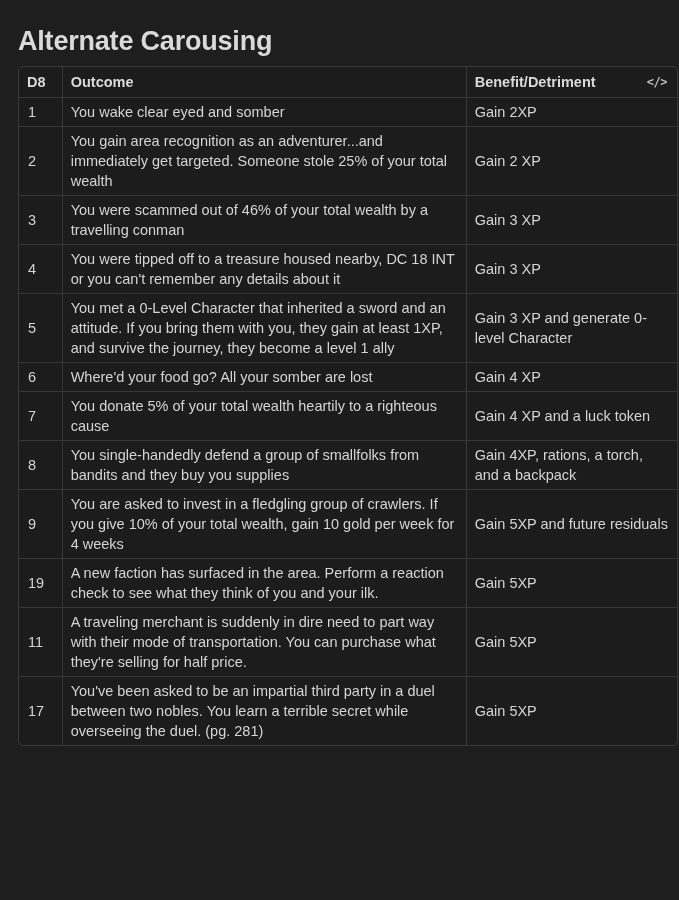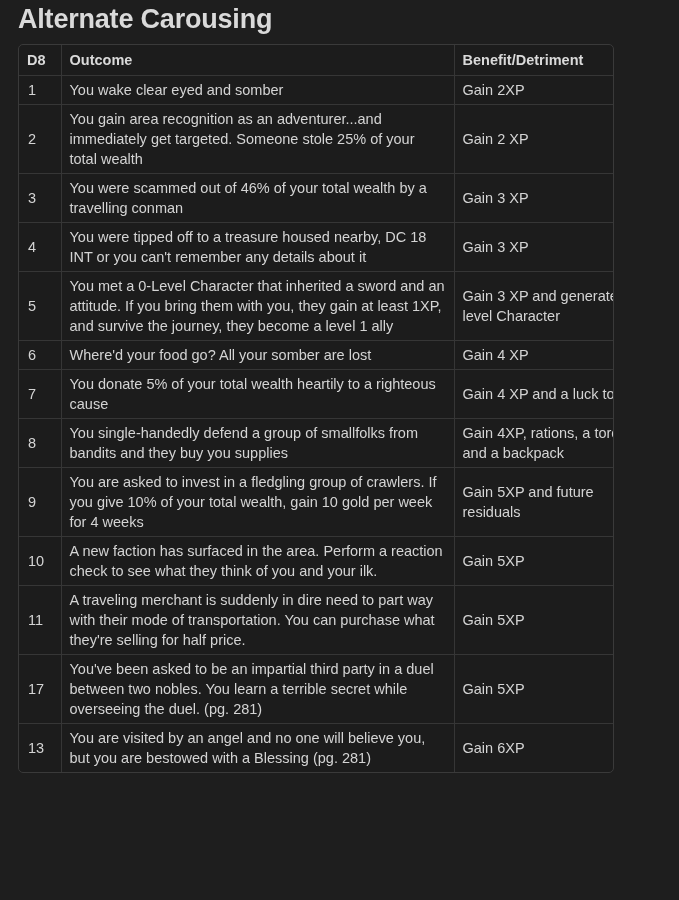--- a/index.html
+++ b/index.html
@@ -5,34 +5,34 @@
     * { box-sizing: border-box; margin: 0; padding: 0; }
     html, body {
       width: 679px;
       height: 900px;
       background: #1e1e1e;
       color: #dadada;
       font-family: "Liberation Sans", "DejaVu Sans", sans-serif;
       overflow: hidden;
     }
     .page {
-      padding: 2px 18px 0 18px;
+      padding: 24px 18px 0 18px;
     }
     h1.title {
       font-size: 27px;
       font-weight: bold;
       color: #dadada;
       letter-spacing: -0.2px;
       height: 42px;
       line-height: 34px;
       margin-bottom: 0px;
     }
     .table-wrap {
       position: relative;
-      width: 596px;
+      width: 660px;
       border: 1px solid #3a3a3a;
       border-radius: 5px;
       overflow: hidden;
       background: #1c1c1c;
     }
     table {
       width: 100%;
       border-collapse: collapse;
       table-layout: fixed;
       font-size: 14.5px;
@@ -138,35 +138,30 @@
             <td class="num">8</td>
             <td>You single-handedly defend a group of smallfolks from bandits and they buy you supplies</td>
             <td>Gain 4XP, rations, a torch, and a backpack</td>
           </tr>
         <tr>
             <td class="num">9</td>
             <td>You are asked to invest in a fledgling group of crawlers. If you give 10% of your total wealth, gain 10 gold per week for 4 weeks</td>
             <td>Gain 5XP and future residuals</td>
           </tr>
         <tr>
-            <td class="num">10</td>
+            <td class="num">19</td>
             <td>A new faction has surfaced in the area. Perform a reaction check to see what they think of you and your ilk.</td>
             <td>Gain 5XP</td>
           </tr>
         <tr>
             <td class="num">11</td>
             <td>A traveling merchant is suddenly in dire need to part way with their mode of transportation. You can purchase what they're selling for half price.</td>
             <td>Gain 5XP</td>
           </tr>
         <tr>
             <td class="num">17</td>
             <td>You've been asked to be an impartial third party in a duel between two nobles. You learn a terrible secret while overseeing the duel. (pg. 281)</td>
             <td>Gain 5XP</td>
           </tr>
-        <tr>
-            <td class="num">13</td>
-            <td>You are visited by an angel and no one will believe you, but you are bestowed with a Blessing (pg. 281)</td>
-            <td>Gain 6XP</td>
-          </tr>
       </tbody>
     </table>
   </div>
 </div>
 
 </body></html>

